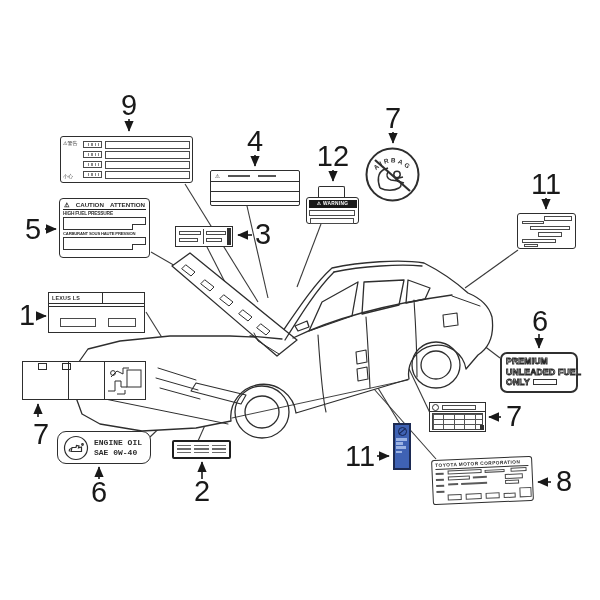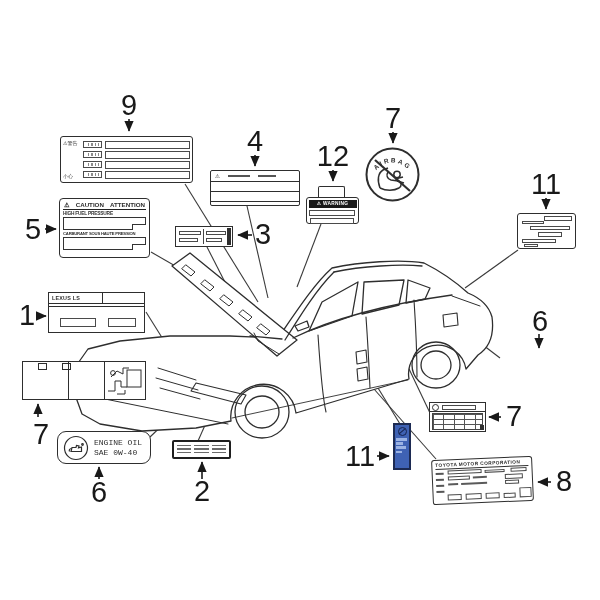--- a/index.html
+++ b/index.html
@@ -56,21 +56,21 @@
   .l1b2{position:absolute;right:8px;bottom:5px;width:28px;height:9px;}
 
   
   .l15{left:22px;top:361px;width:124px;height:39px;}
   .l15v1{position:absolute;left:45px;top:0;bottom:0;width:1.4px;background:#2e2e2e;}
   .l15v2{position:absolute;left:81px;top:0;bottom:0;width:1.4px;background:#2e2e2e;}
   .l15tick{position:absolute;top:1px;width:7px;height:5px;border:1.1px solid #2e2e2e;}
 
   
   .l6{left:57px;top:431px;width:94px;height:33px;border-radius:9px;display:flex;align-items:center;}
-  .l6txt{margin-left:4px;font-family:"Liberation Mono",monospace;font-weight:normal;font-size:8px;line-height:10px;white-space:nowrap;}
+  .l6txt{margin-left:4px;font-family:"Liberation Mono",monospace;font-weight:bold;font-size:8px;line-height:10px;white-space:nowrap;}
 
   
   .l2{left:172px;top:440px;width:59px;height:19px;border:2px solid #1f1f1f;border-radius:2px;display:flex;gap:3px;padding:2.5px 3px;}
   .l2col{flex:1;background:repeating-linear-gradient(180deg,#6b6b6b 0 1.3px,transparent 1.3px 3.3px);}
 
   
   .l7{left:429px;top:402px;width:57px;height:30px;border:1.4px solid #2e2e2e;}
   .l7h{height:8px;border-bottom:1px solid #2e2e2e;display:flex;align-items:center;padding:0 2px;}
   .l7c{width:5px;height:5px;border:1px solid #2e2e2e;border-radius:50%;}
   .l7b{flex:1;height:3px;border:1px solid #4a4a4a;margin:0 7px 0 3px;}
@@ -356,20 +356,28 @@
     </div>
     <div class="l8foot">
       <div class="bar" style="width:14px;height:6px"></div>
       <div class="bar" style="width:16px;height:6px"></div>
       <div class="bar" style="width:14px;height:6px"></div>
       <div class="bar" style="width:12px;height:5px"></div>
       <div class="bar" style="width:12px;height:10px;border-width:1.6px"></div>
     </div>
   </div>
 
+  <div class="lbl l10">
+    <div class="l10t">PREMIUM</div>
+    <div class="l10t">UNLEADED FUEL</div>
+    <div class="l10r3">
+      <span class="l10t">ONLY</span>
+      <span class="l10box"></span>
+    </div>
+  </div>
 
   <div class="lbl l11" style="border-color:#1c2a52">
     <div class="l11c"></div>
     <div class="l11b" style="width:11px"></div>
     <div class="l11b" style="width:7px"></div>
     <div class="l11b" style="width:10px"></div>
     <div class="l11b" style="width:6px"></div>
   </div>
 
   <div class="lbl l12tab"></div>

